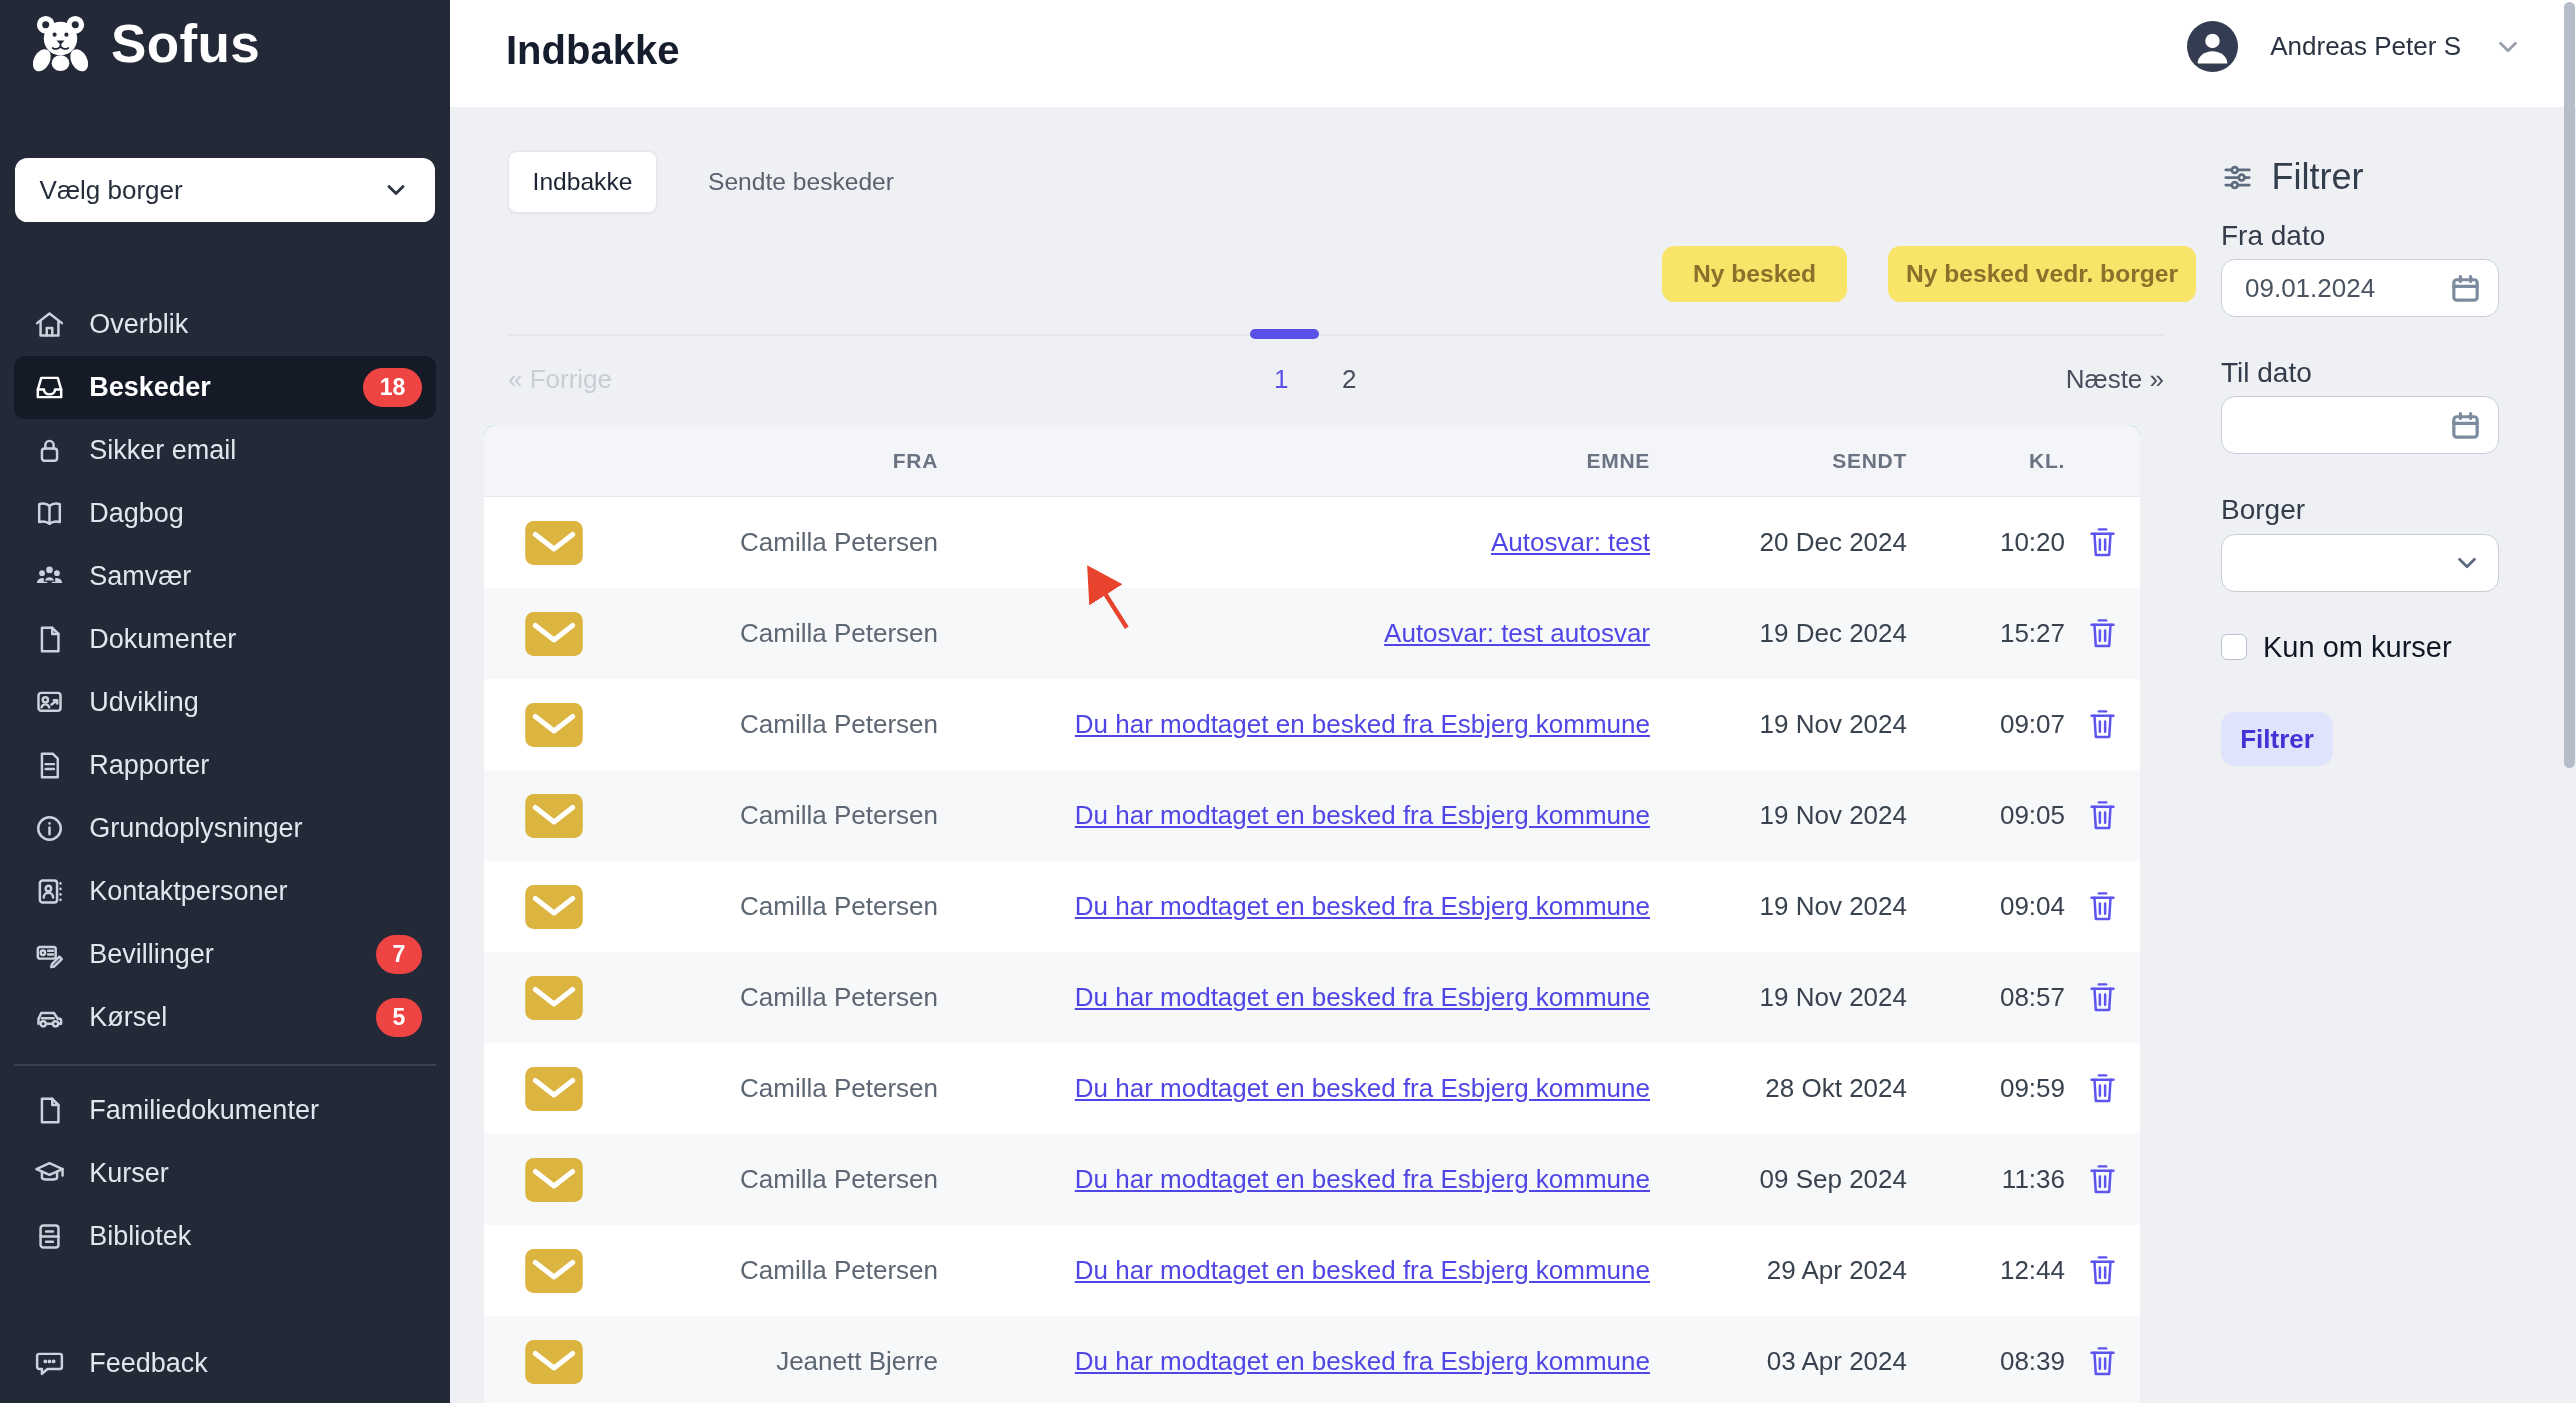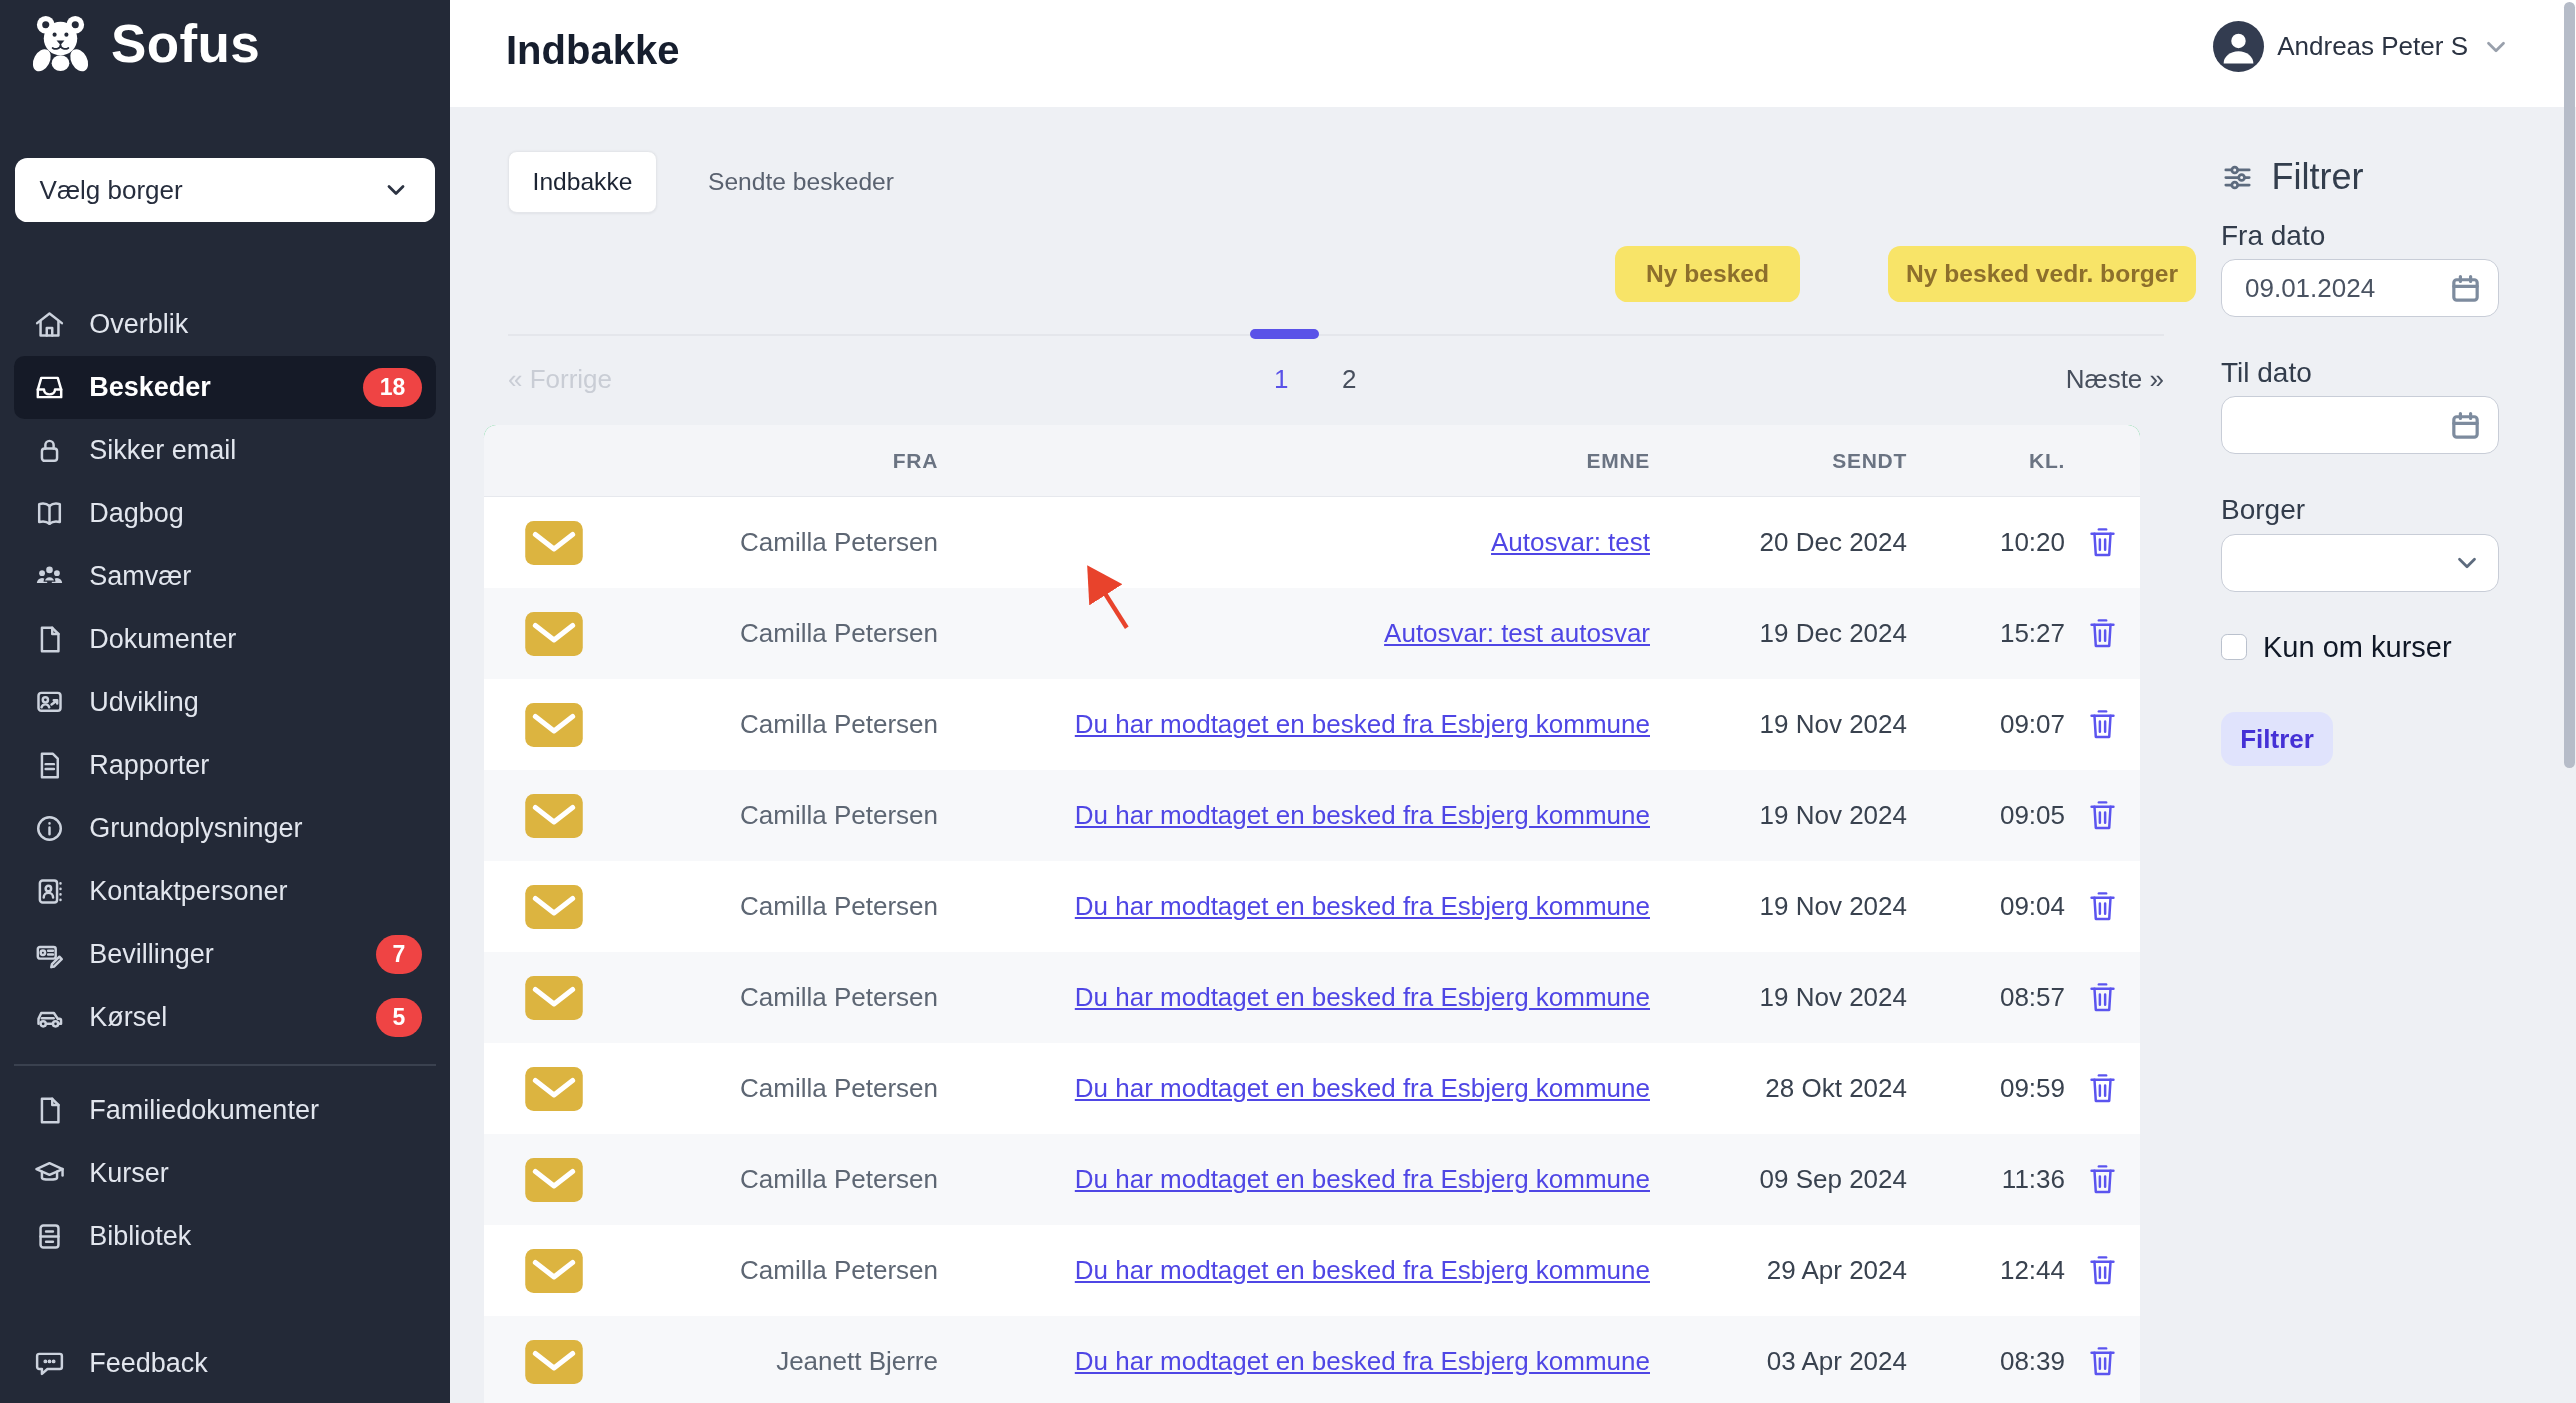--- a/index.html
+++ b/index.html
@@ -3,21 +3,21 @@
 <meta charset="utf-8">
 <style>
   * { margin:0; padding:0; box-sizing:border-box; }
   html,body { width:2576px; height:1404px; overflow:hidden; }
   body { font-family:"Liberation Sans","DejaVu Sans",sans-serif; background:#eef0f4; }
   .app { position:relative; width:2576px; height:1404px; background:#eef0f4; overflow:hidden; }
 
   
   .header { position:absolute; left:450px; top:0; width:2126px; height:107px; background:#ffffff; }
   .page-title { position:absolute; left:506px; top:28px; font-size:40px; font-weight:bold; color:#161e2e; }
-  .user-chip { position:absolute; top:21px; right:65px; display:flex; align-items:center; gap:13px; cursor:pointer; }
+  .user-chip { position:absolute; top:21px; right:53px; display:flex; align-items:center; gap:32px; cursor:pointer; }
   .avatar { width:51px; height:51px; border-radius:50%; background:#333c50; display:flex; align-items:center; justify-content:center; overflow:hidden; }
   .user-name { font-size:26px; color:#2b3342; font-weight:500; }
 
   
   .sidebar { position:absolute; left:0; top:0; width:450px; height:1404px; background:#232937; }
   .logo { position:absolute; left:26px; top:12.3px; display:flex; align-items:center; gap:16px; }
   .logo-text { color:#ffffff; font-size:53px; font-weight:bold; letter-spacing:0.4px; }
   .citizen-select { position:absolute; left:15px; top:158px; width:420px; height:64px; background:#ffffff; border-radius:12.3px;
     display:flex; align-items:center; justify-content:space-between; padding:0 24.6px; cursor:pointer; }
   .citizen-select span { font-size:26px; color:#262d3d; font-weight:500; }
@@ -34,21 +34,21 @@
   .feedback-item { position:absolute; left:14px; top:1332px; width:422px; }
 
   
   .tab-active { position:absolute; left:508px; top:151px; width:149px; height:62px; background:#ffffff; border:0.9px solid #e4e6ea;
     border-radius:8.8px; box-shadow:0 0.9px 2.6px rgba(20,25,40,.06); display:flex; align-items:center; justify-content:center;
     font-size:24.6px; color:#1c2433; font-weight:500; cursor:pointer; }
   .tab-inactive { position:absolute; left:708px; top:151px; height:62px; display:flex; align-items:center;
     font-size:24.6px; color:#59616f; cursor:pointer; }
   .btn-yellow { position:absolute; top:246px; height:56px; background:#f8e468; border:none; border-radius:12.3px;
     font-family:inherit; font-size:24.6px; font-weight:bold; color:#8d6f2c; cursor:pointer; }
-  .btn-new { left:1615px; width:185px; }
+  .btn-new { left:1662px; width:185px; }
   .btn-new-citizen { left:1856px; width:308px;margin-left:32px; }
 
   
   .pg-divider { position:absolute; left:508px; top:334px; width:1656px; height:1.8px; background:#e4e6eb; }
   .pg-indicator { position:absolute; left:1250px; top:329px; width:69px; height:9.7px; border-radius:5.3px; background:#5a52e8; }
   .pg-prev { position:absolute; left:508px; top:364px; font-size:26px; color:#c9cdd5; font-weight:500; cursor:default; }
   .pg-1 { position:absolute; left:1274px; top:364px; font-size:26px; color:#5a52e8; font-weight:500; cursor:pointer; }
   .pg-2 { position:absolute; left:1342px; top:364px; font-size:26px; color:#474f5d; font-weight:500; cursor:pointer; }
   .pg-next { position:absolute; right:412px; top:364px; font-size:26px; color:#474f5d; font-weight:500; cursor:pointer; }
 

